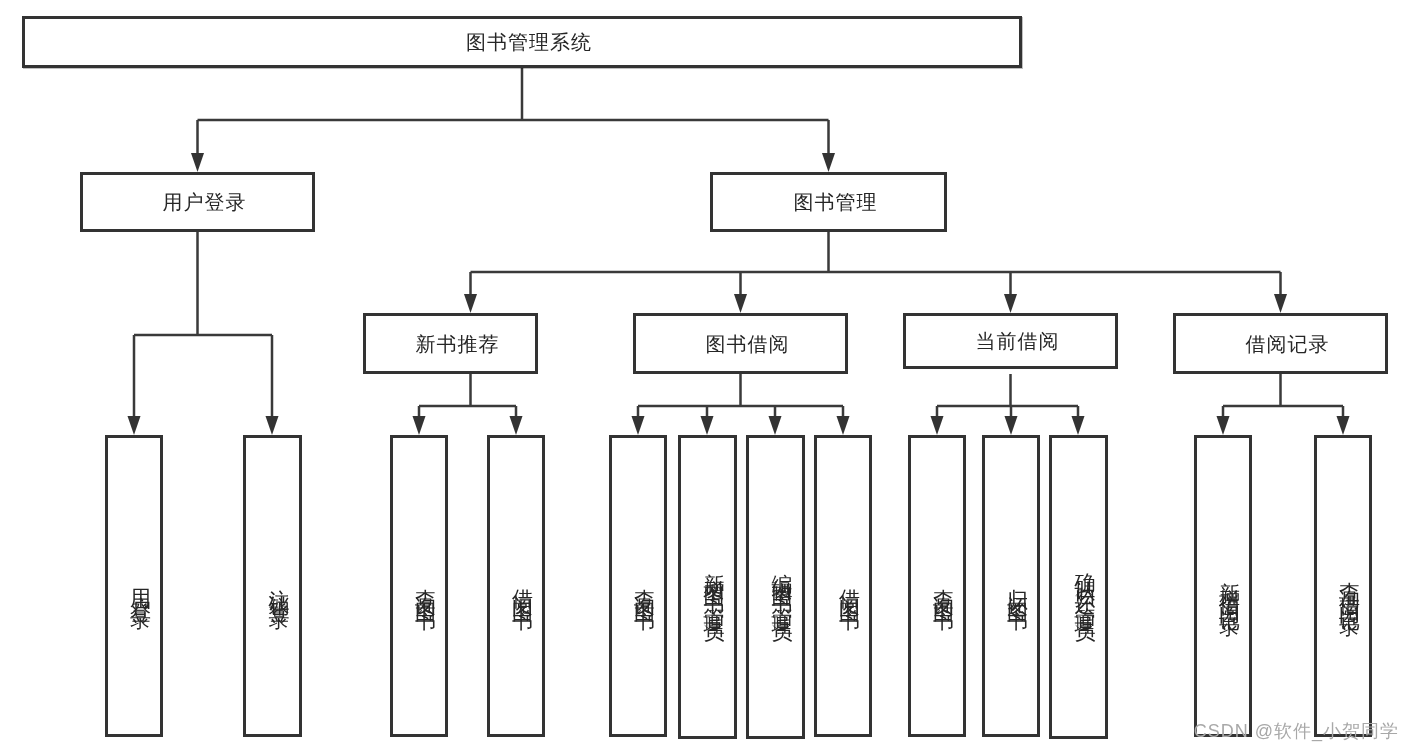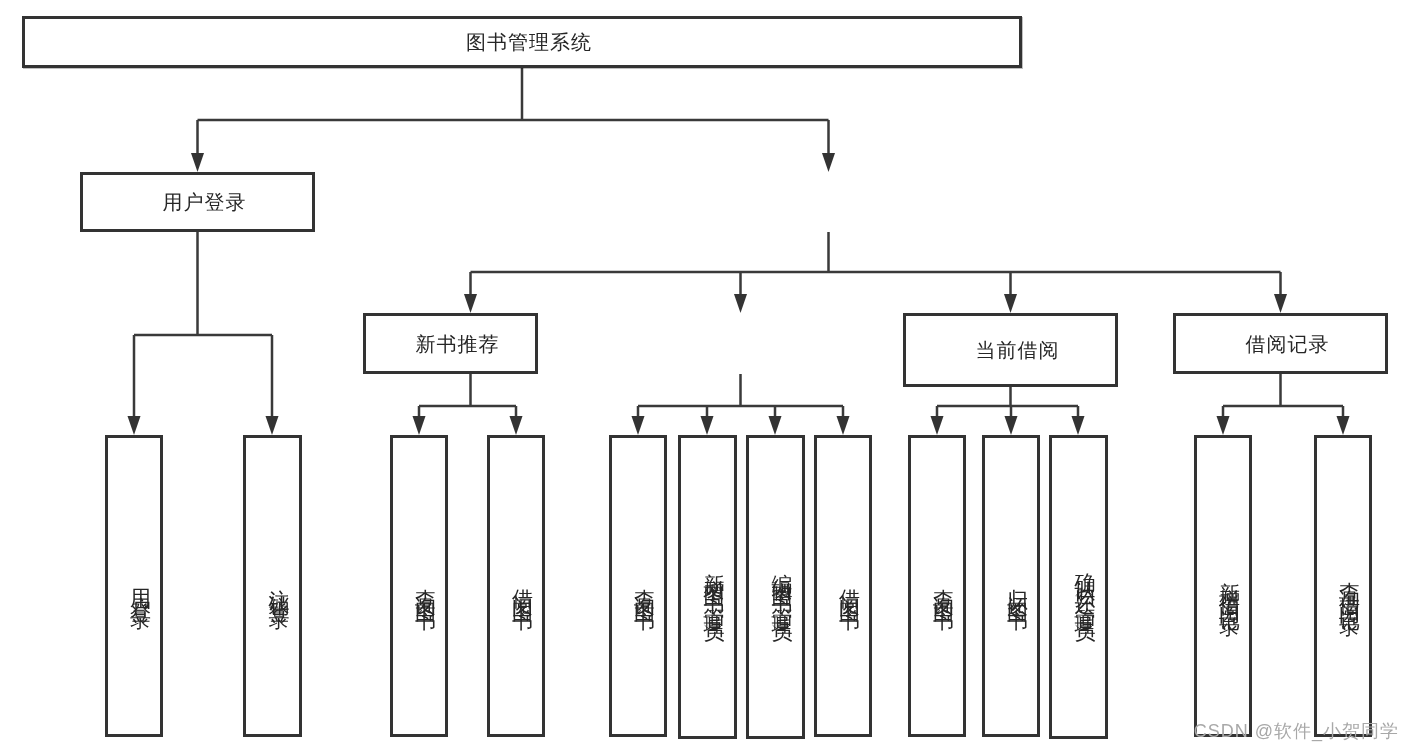--- a/index.html
+++ b/index.html
@@ -87,23 +87,25 @@
       <polygon points="1004.5,416 1017.5,416 1011,435"></polygon>
       <polygon points="1071.5,416 1084.5,416 1078,435"></polygon>
       <polygon points="1216.5,416 1229.5,416 1223,435"></polygon>
       <polygon points="1336.5,416 1349.5,416 1343,435"></polygon>
     </g>
   </svg>
 
   <div class="node root-box" style="left:22px;top:16px;width:1000px;height:52px">图书管理系统</div>
 
   <div class="node" style="left:80px;top:172px;width:235px;height:60px">用户登录</div>
+  <div class="node" style="left:710px;top:172px;width:237px;height:60px">图书管理</div>
 
   <div class="node" style="left:363px;top:313px;width:175px;height:61px">新书推荐</div>
-  <div class="node" style="left:903px;top:313px;width:215px;height:74px">当前借阅</div>
+  <div class="node" style="left:633px;top:313px;width:215px;height:61px">图书借阅</div>
+  <div class="node" style="left:903px;top:313px;width:215px;height:56px">当前借阅</div>
   <div class="node" style="left:1173px;top:313px;width:215px;height:61px">借阅记录</div>
 
   <div class="node v" style="left:105px;top:435px;width:58px;height:302px">
     <span>用户登录</span>
   </div>
   <div class="node v" style="left:243px;top:435px;width:59px;height:302px">
     <span>注销登录</span>
   </div>
 
   <div class="node v" style="left:390px;top:435px;width:58px;height:302px">

